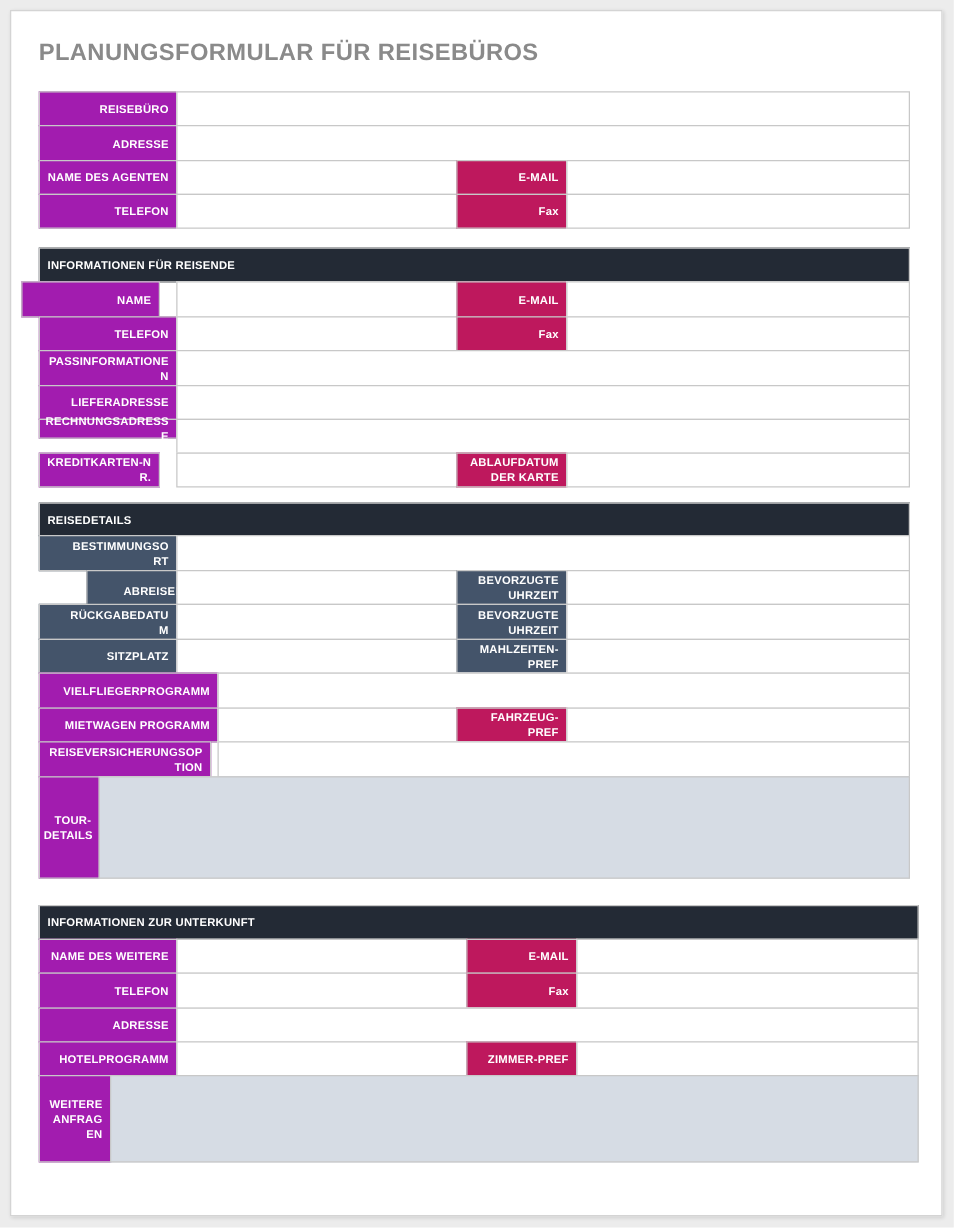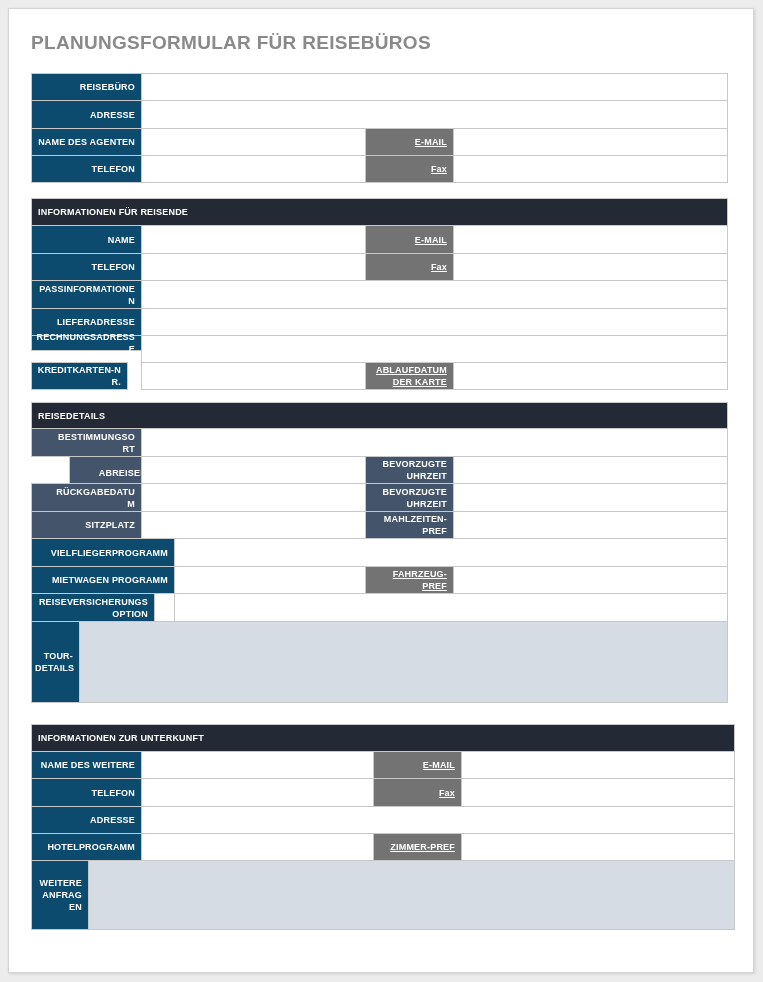--- a/index.html
+++ b/index.html
@@ -16,29 +16,29 @@
   .title {
     position:absolute; left:31px; top:32px;
     font-size:19px; font-weight:bold; color:#8a8a8a; letter-spacing:0.3px;
     white-space:nowrap;
   }
   .cell {
     position:absolute; box-sizing:border-box;
     border:1px solid #c8c8c8;
   }
   .lbl {
-    background:#0c4a6e; color:#ffffff;
+    background:#a21caf; color:#ffffff;
     font-size:9px; font-weight:bold; text-align:right;
     padding:0 6px 0 4px;
     display:flex; align-items:center; justify-content:flex-end;
     line-height:12px; letter-spacing:0.2px;
     border-color:#c8c8c8;
   }
   .lbl span { display:block; word-break:break-all; }
-  .lbl.dark { background:#737373;text-decoration:underline; }
+  .lbl.dark { background:#be185d; }
   .lbl.slate { background:#44546a;padding-left:21px; }
   .input { background:#ffffff; }
   .input.shaded { background:#d6dce4; }
   .hdr {
     position:absolute; box-sizing:border-box; background:#232a35; color:#ffffff;
     font-size:9px; font-weight:bold; padding-left:6px;
     display:flex; align-items:center; letter-spacing:0.2px;
     border:1px solid #c8c8c8;
   }
 </style>
@@ -71,21 +71,21 @@
     <span>TELEFON</span>
   </div>
 <div class="cell input" style="left:141px;top:155px;width:225px;height:28px;"></div>
 <div class="cell lbl dark" style="left:365px;top:155px;width:89px;height:28px;">
     <span>Fax</span>
   </div>
 <div class="cell input" style="left:453px;top:155px;width:275px;height:28px;"></div>
 
 <div class="hdr" style="left:31px;top:198px;width:697px;height:28px;">INFORMATIONEN FÜR REISENDE</div>
 
-<div class="cell lbl" style="left:31px;top:225px;width:111px;height:29px;">
+<div class="cell lbl" style="left:17px;top:225px;width:111px;height:29px;">
     <span>NAME</span>
   </div>
 <div class="cell input" style="left:141px;top:225px;width:225px;height:29px;"></div>
 <div class="cell lbl dark" style="left:365px;top:225px;width:89px;height:29px;">
     <span>E-MAIL</span>
   </div>
 <div class="cell input" style="left:453px;top:225px;width:275px;height:29px;"></div>
 
 <div class="cell lbl" style="left:31px;top:253px;width:111px;height:28px;">
     <span>TELEFON</span>
@@ -161,21 +161,21 @@
 
 <div class="cell lbl" style="left:31px;top:566px;width:144px;height:28px;">
     <span>MIETWAGEN PROGRAMM</span>
   </div>
 <div class="cell input" style="left:174px;top:566px;width:192px;height:28px;"></div>
 <div class="cell lbl dark" style="left:365px;top:566px;width:89px;height:28px;">
     <span style="word-break:normal;">FAHRZEUG-PREF</span>
   </div>
 <div class="cell input" style="left:453px;top:566px;width:275px;height:28px;"></div>
 
-<div class="cell lbl" style="left:31px;top:593px;width:124px;height:29px;">
+<div class="cell lbl" style="left:31px;top:593px;width:138px;height:29px;">
     <span>REISEVERSICHERUNGSOPTION</span>
   </div>
 <div class="cell input" style="left:174px;top:593px;width:554px;height:29px;"></div>
 
 <div class="cell lbl" style="left:31px;top:621px;width:49px;height:82px;">
     <span style="word-break:normal;width:38px;">TOUR-DETAILS</span>
   </div>
 <div class="cell input shaded" style="left:79px;top:621px;width:649px;height:82px;"></div>
 
 <div class="hdr" style="left:31px;top:724px;width:704px;height:28px;">INFORMATIONEN ZUR UNTERKUNFT</div>

